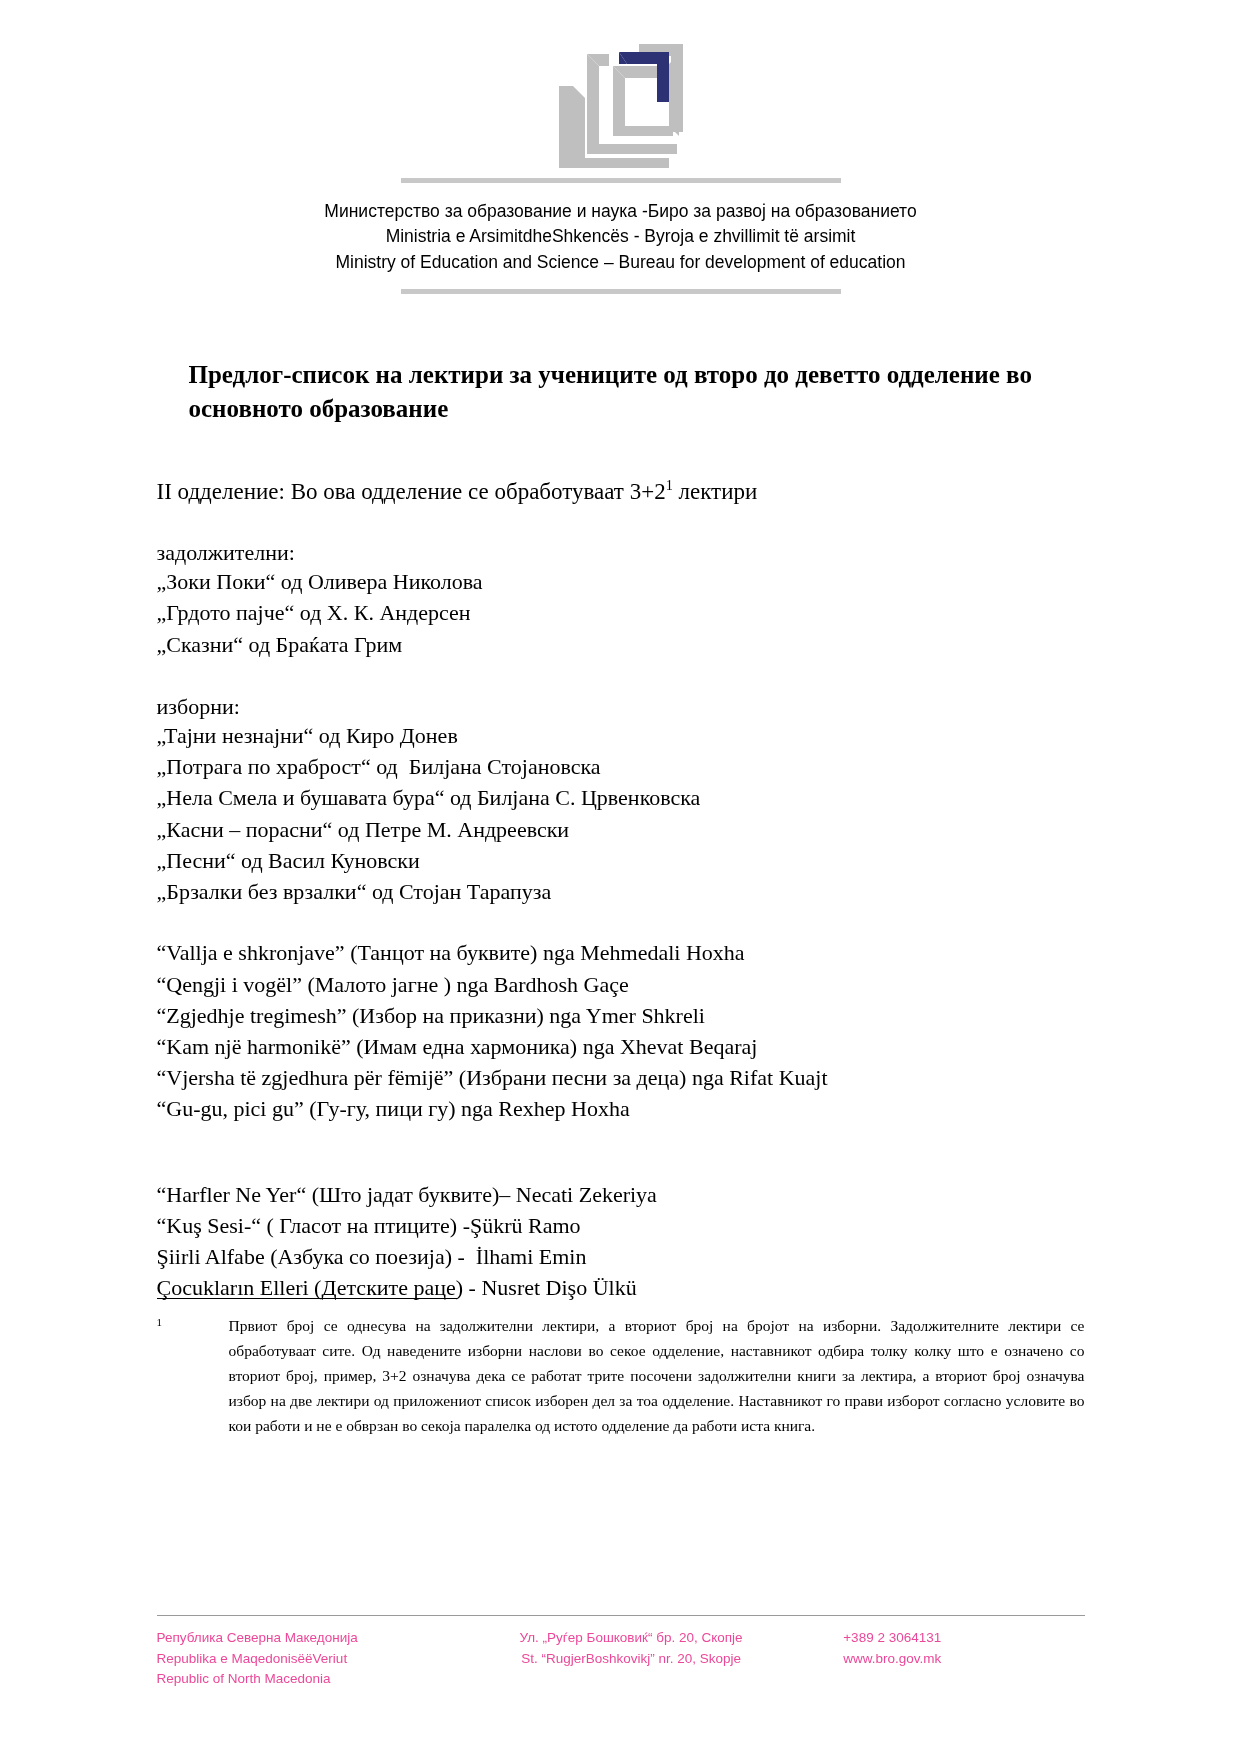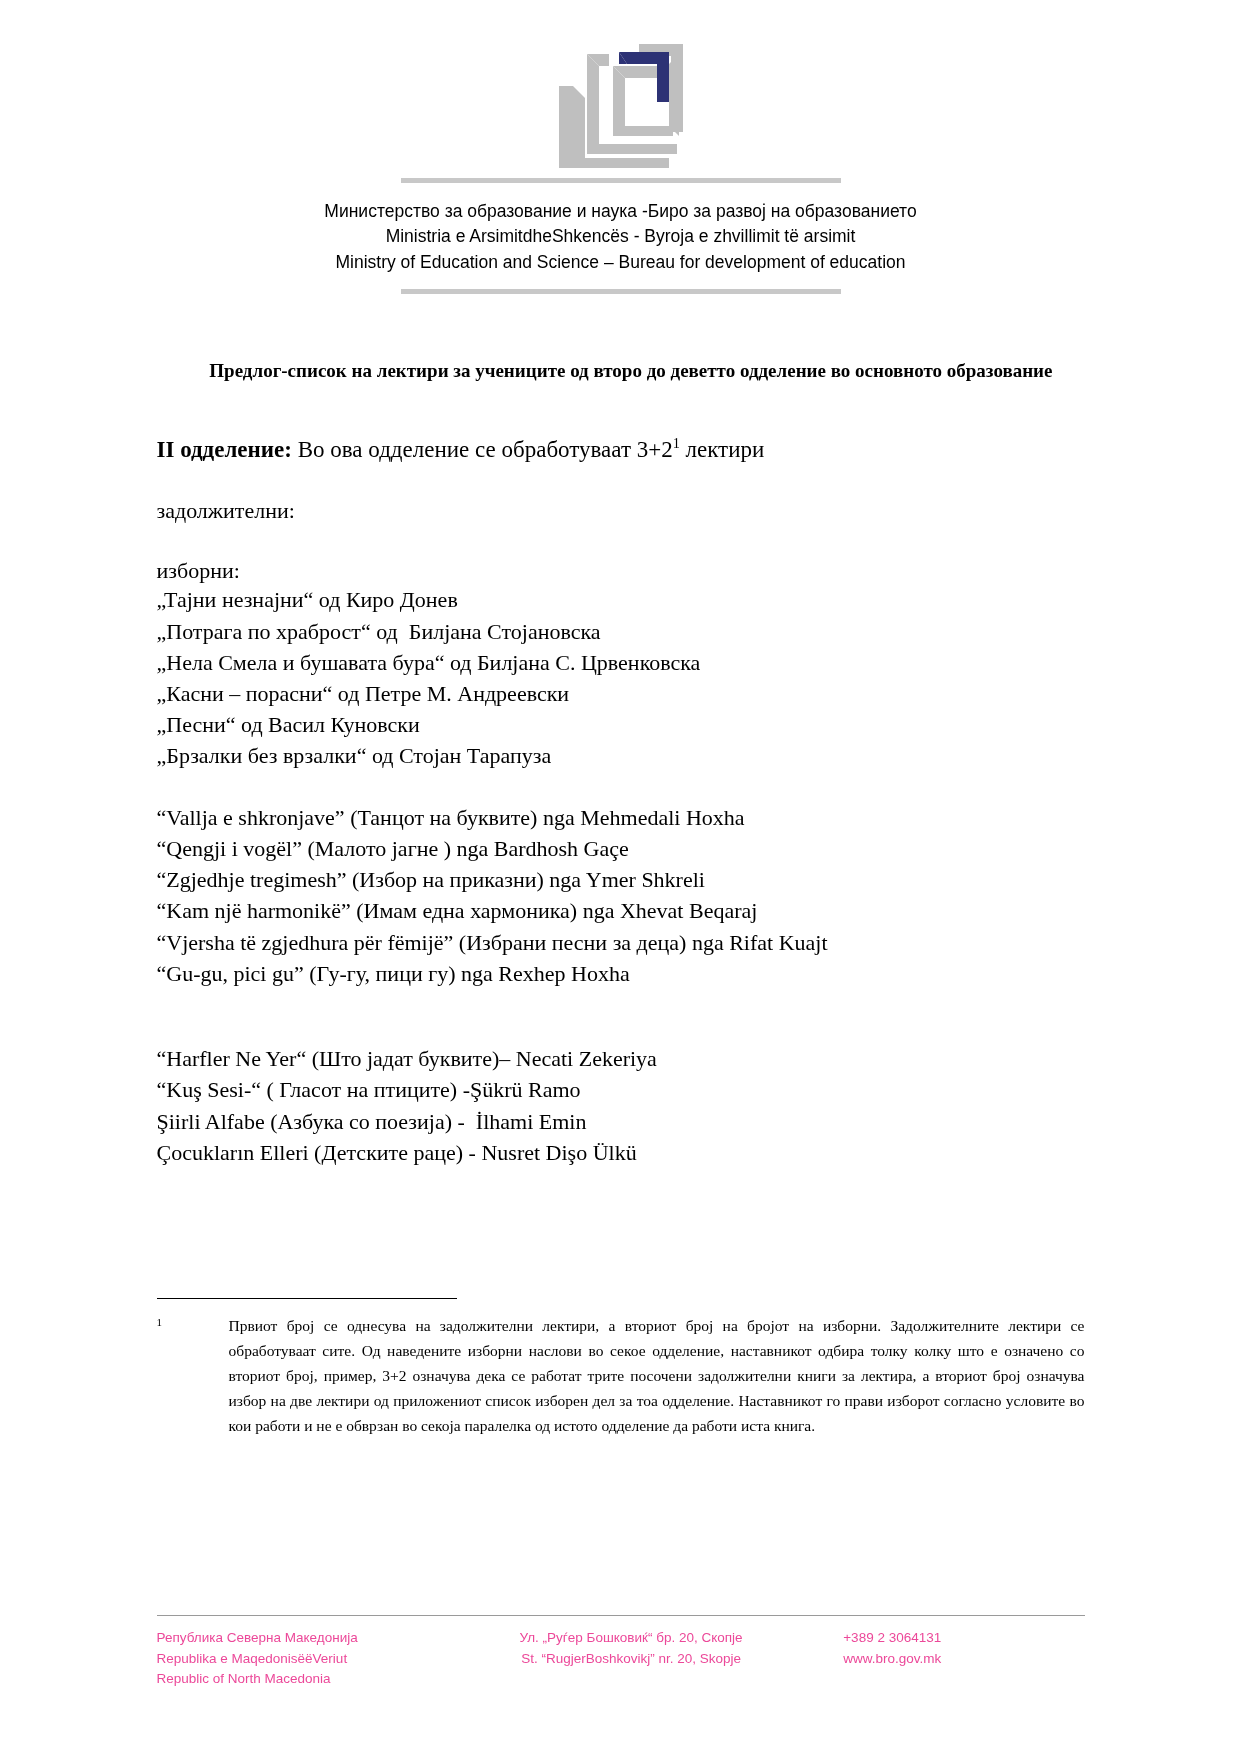--- a/index.html
+++ b/index.html
@@ -51,32 +51,32 @@
     line-height: 1.45;
     color: #000;
   }
 
   
   .content {
     padding: 0 148px 0 148px;
   }
   .doc-title {
     margin-top: 64px;
-    text-align: right;
+    text-align: left;
     font-weight: bold;
-    font-size: 19px;
+    font-size: 25px;
     line-height: 1.35;
     padding: 0 32px;
   }
   .grade-line {
     margin-top: 50px;
     font-size: 23px;
     line-height: 1.3;
   }
-  .grade-line .b { font-weight: bold; }
+  .grade-line .b { font-weight: normal; }
   .sup { font-size: 0.62em; vertical-align: super; }
 
   .section-head {
     margin-top: 34px;
     font-weight: normal;
     font-size: 22px;
   }
   .book-list {
     list-style: none;
     margin: 0;
@@ -185,20 +185,25 @@
 
   <div class="content">
 
     <div class="doc-title">Предлог-список на лектири за учениците од второ до деветто одделение во основното образование</div>
 
     <div class="grade-line">
       <span class="b">II одделение:</span><span> Во ова одделение се обработуваат   3+2</span><span class="sup">1</span><span> лектири</span>
     </div>
 
     <div class="section-head">задолжителни:</div>
+    <ul class="book-list">
+      <li>„Зоки Поки“ од Оливера Николова</li>
+      <li>„Грдото пајче“ од Х. К. Андерсен</li>
+      <li>„Сказни“ од Браќата Грим</li>
+    </ul>
 
     <div class="section-head">изборни:</div>
     <ul class="book-list">
       <li>„Тајни незнајни“ од Киро Донев</li>
       <li>„Потрага по храброст“ од  Билјана Стојановска</li>
       <li>„Нела Смела и бушавата бура“ од Билјана С. Црвенковска</li>
       <li>„Касни – порасни“ од Петре М. Андреевски</li>
       <li>„Песни“ од Васил Куновски</li>
       <li>„Брзалки без врзалки“ од Стојан Тарапуза</li>
     </ul>

